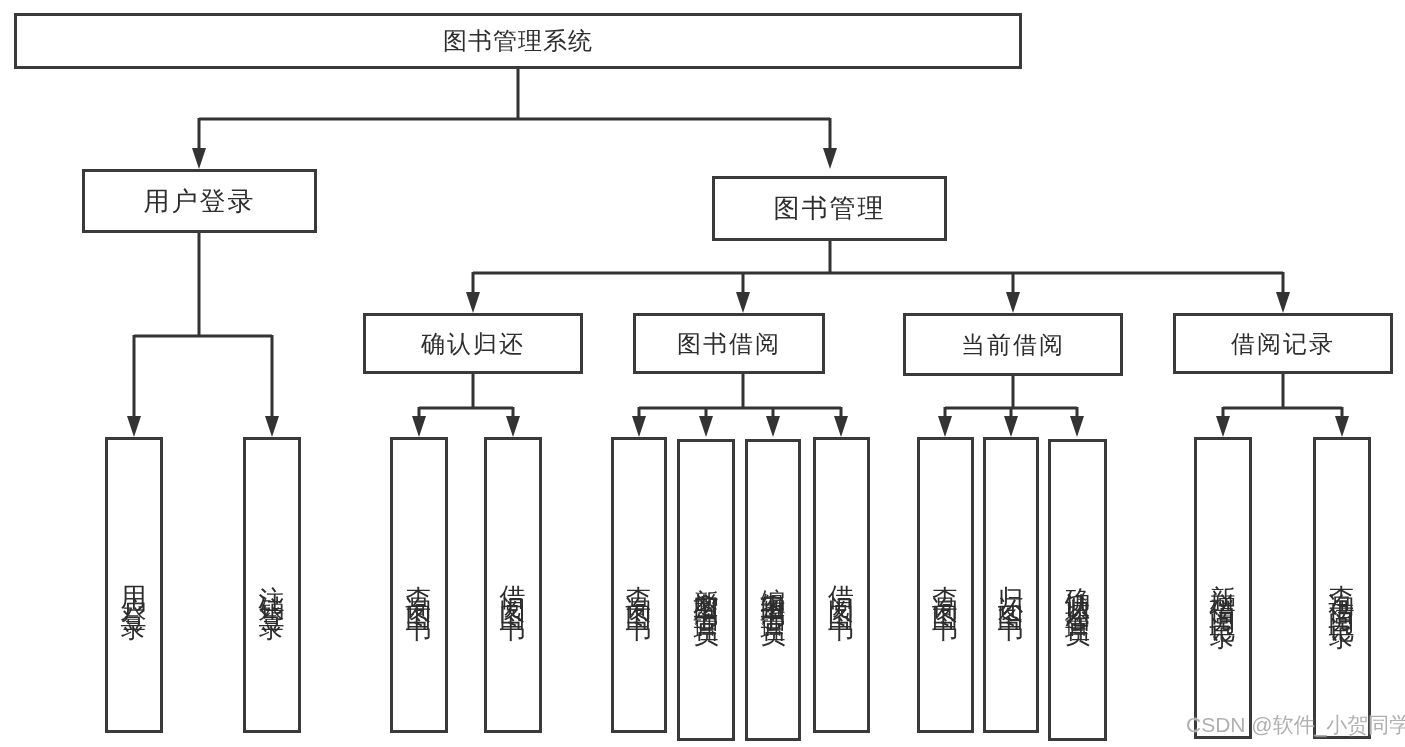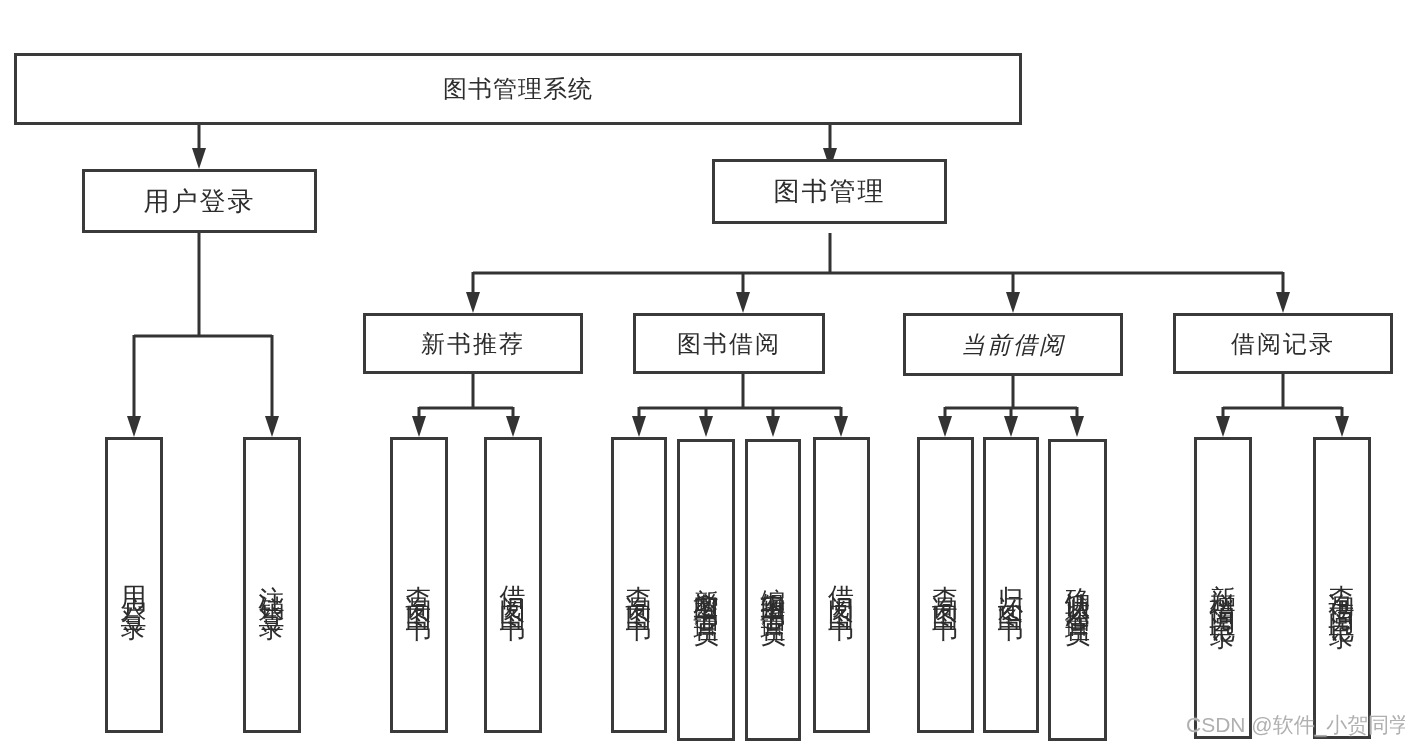--- a/index.html
+++ b/index.html
@@ -93,38 +93,38 @@
 
       <polygon points="938,416 952,416 945,437"></polygon>
       <polygon points="1004,416 1018,416 1011,437"></polygon>
       <polygon points="1070,416 1084,416 1077,437"></polygon>
 
       <polygon points="1216,416 1230,416 1223,437"></polygon>
       <polygon points="1335,416 1349,416 1342,437"></polygon>
     </g>
   </svg>
 
-  <div class="node root-box" style="left:14px;top:13px;width:1008px;height:72px;margin-top:40px;">
+  <div class="node root-box" style="left:14px;top:13px;width:1008px;height:56px;">
     <span class="lbl">图书管理系统</span>
   </div>
 
   <div class="node l2-box" style="left:82px;top:169px;width:235px;height:64px;">
     <span class="lbl">用户登录</span>
   </div>
-  <div class="node l2-box" style="left:712px;top:159px;width:235px;height:65px;">
+  <div class="node l2-box" style="left:712px;top:176px;width:235px;height:65px;">
     <span class="lbl">图书管理</span>
   </div>
 
   <div class="node l3-box" style="left:363px;top:313px;width:220px;height:61px;">
-    <span class="lbl">新书推荐</span>
+    <span class="lbl">确认归还</span>
   </div>
   <div class="node l3-box" style="left:633px;top:313px;width:192px;height:61px;">
     <span class="lbl">图书借阅</span>
   </div>
-  <div class="node l3-box" style="left:903px;top:313px;width:220px;height:63px;font-style:italic;">
+  <div class="node l3-box" style="left:903px;top:313px;width:220px;height:63px;">
     <span class="lbl">当前借阅</span>
   </div>
   <div class="node l3-box" style="left:1173px;top:313px;width:220px;height:61px;">
     <span class="lbl">借阅记录</span>
   </div>
 
   <div class="node leaf ls4" style="left:105px;top:437px;width:58px;height:296px;">
     <span class="lbl">用户登录</span>
   </div>
   <div class="node leaf ls4" style="left:243px;top:437px;width:58px;height:296px;">

